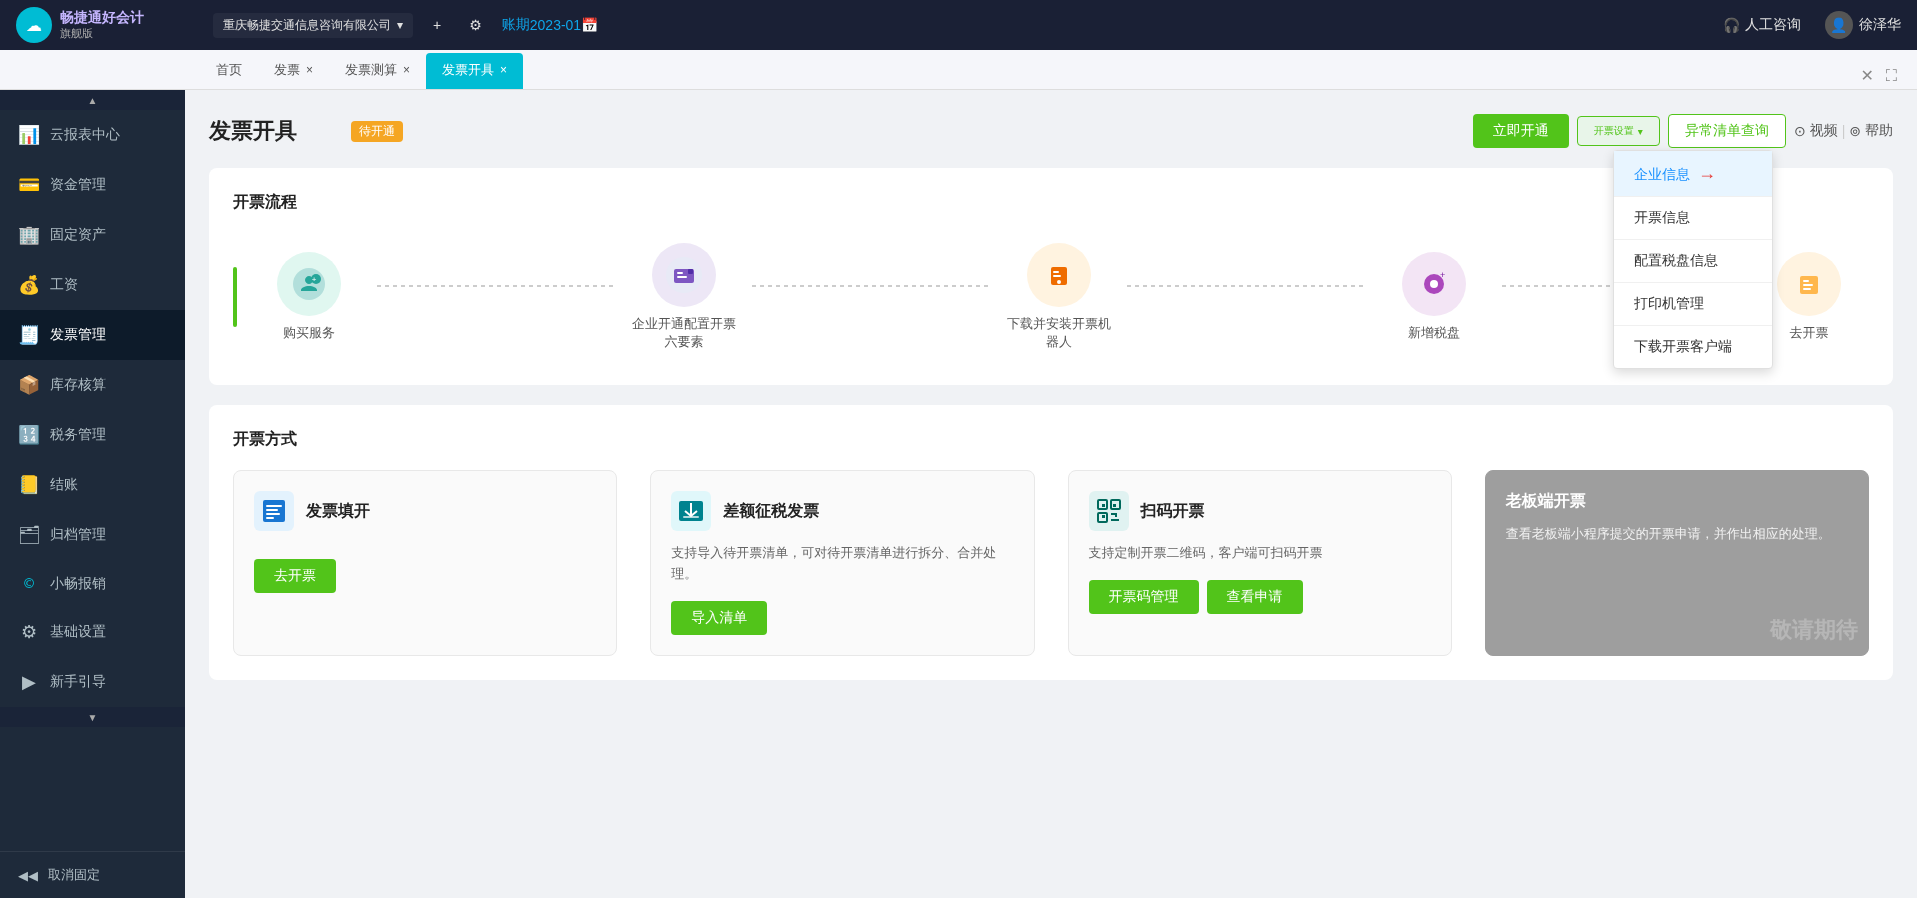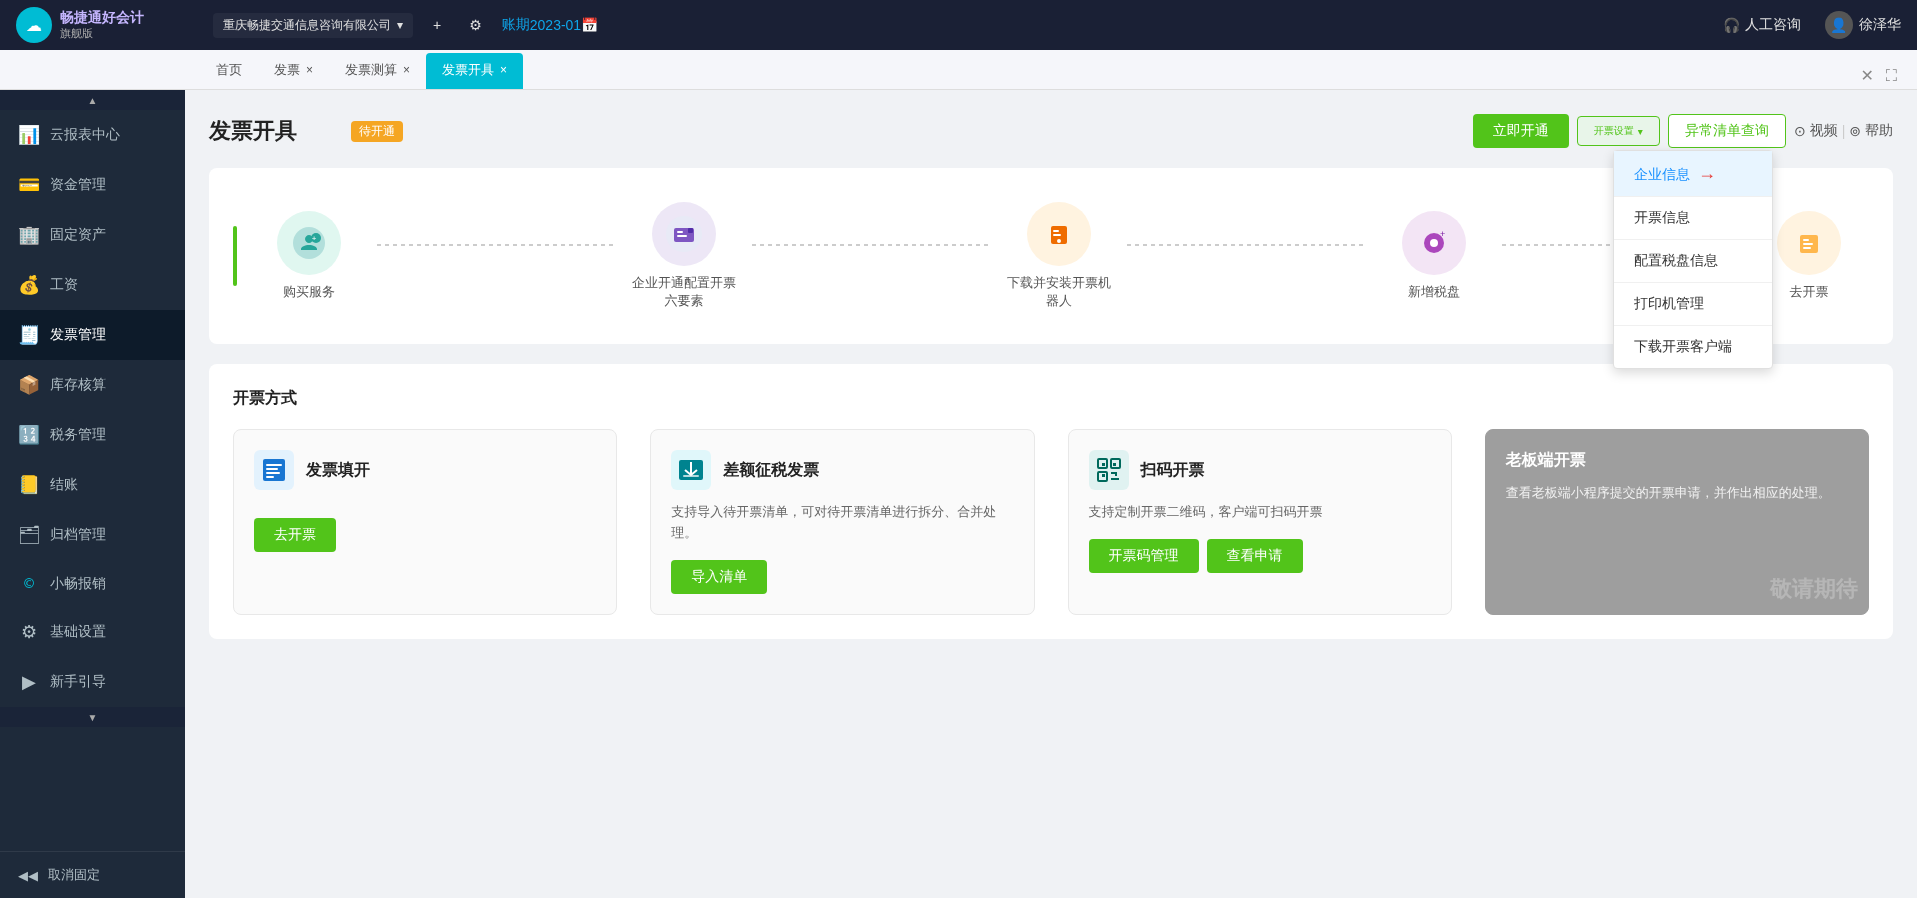--- a/index.html
+++ b/index.html
@@ -480,20 +480,21 @@
             <span>打印机管理</span>
           </div>
           <div class="dropdown-item">
             <span>下载开票客户端</span>
           </div>
         </div>
       </div>
     </div>
 
     <div class="section-card">
+      <div class="section-title">开票流程</div>
       <div class="flow-steps">
 
         <div style="display:flex;align-items:center;gap:0;">
           <div class="flow-left-bar"></div>
           <div class="flow-step">
             <div class="flow-icon-circle flow-icon-green" style="font-size:32px;">
               <svg width="36" height="36" viewBox="0 0 36 36">
                   <circle cx="18" cy="18" r="16" fill="#b2dfdb"></circle>
                   <path d="M18 10c-2 0-4 2-4 4s2 4 4 4 4-2 4-4-2-4-4-4zm0 10c-4 0-8 2-8 4v1h16v-1c0-2-4-4-8-4z" fill="#26a69a"></path>
                   <circle cx="25" cy="13" r="5" fill="#26a69a"></circle>

